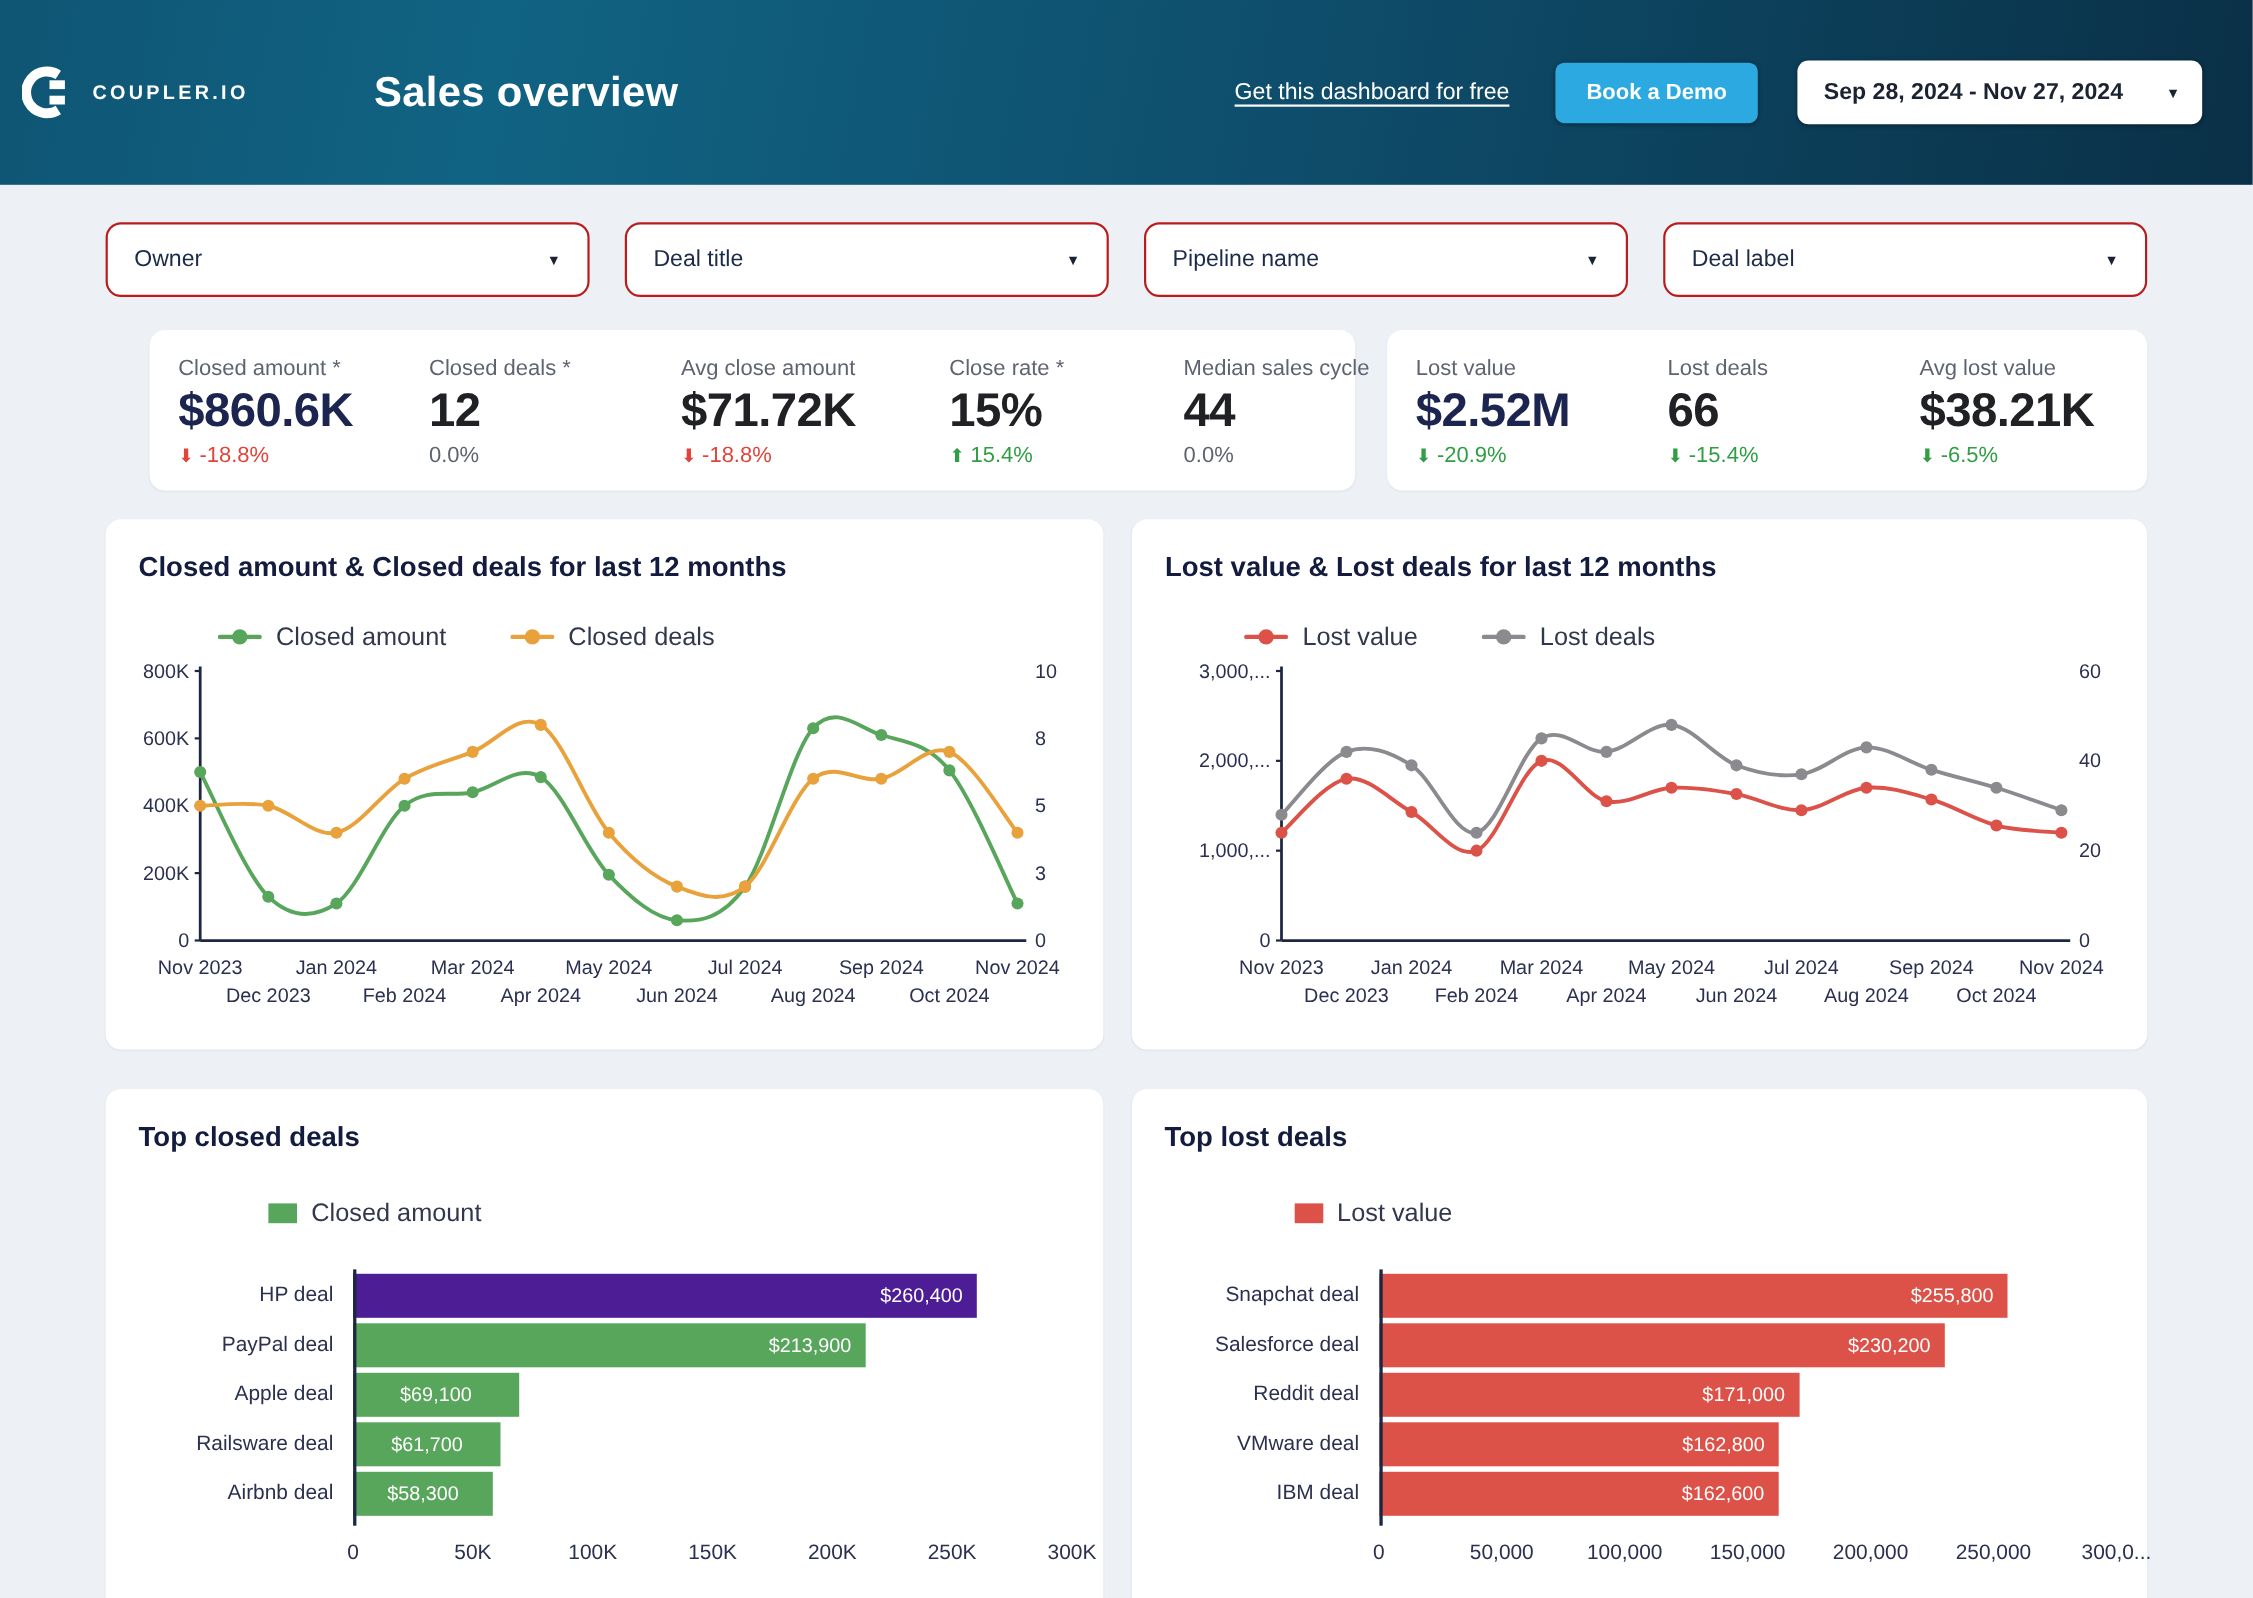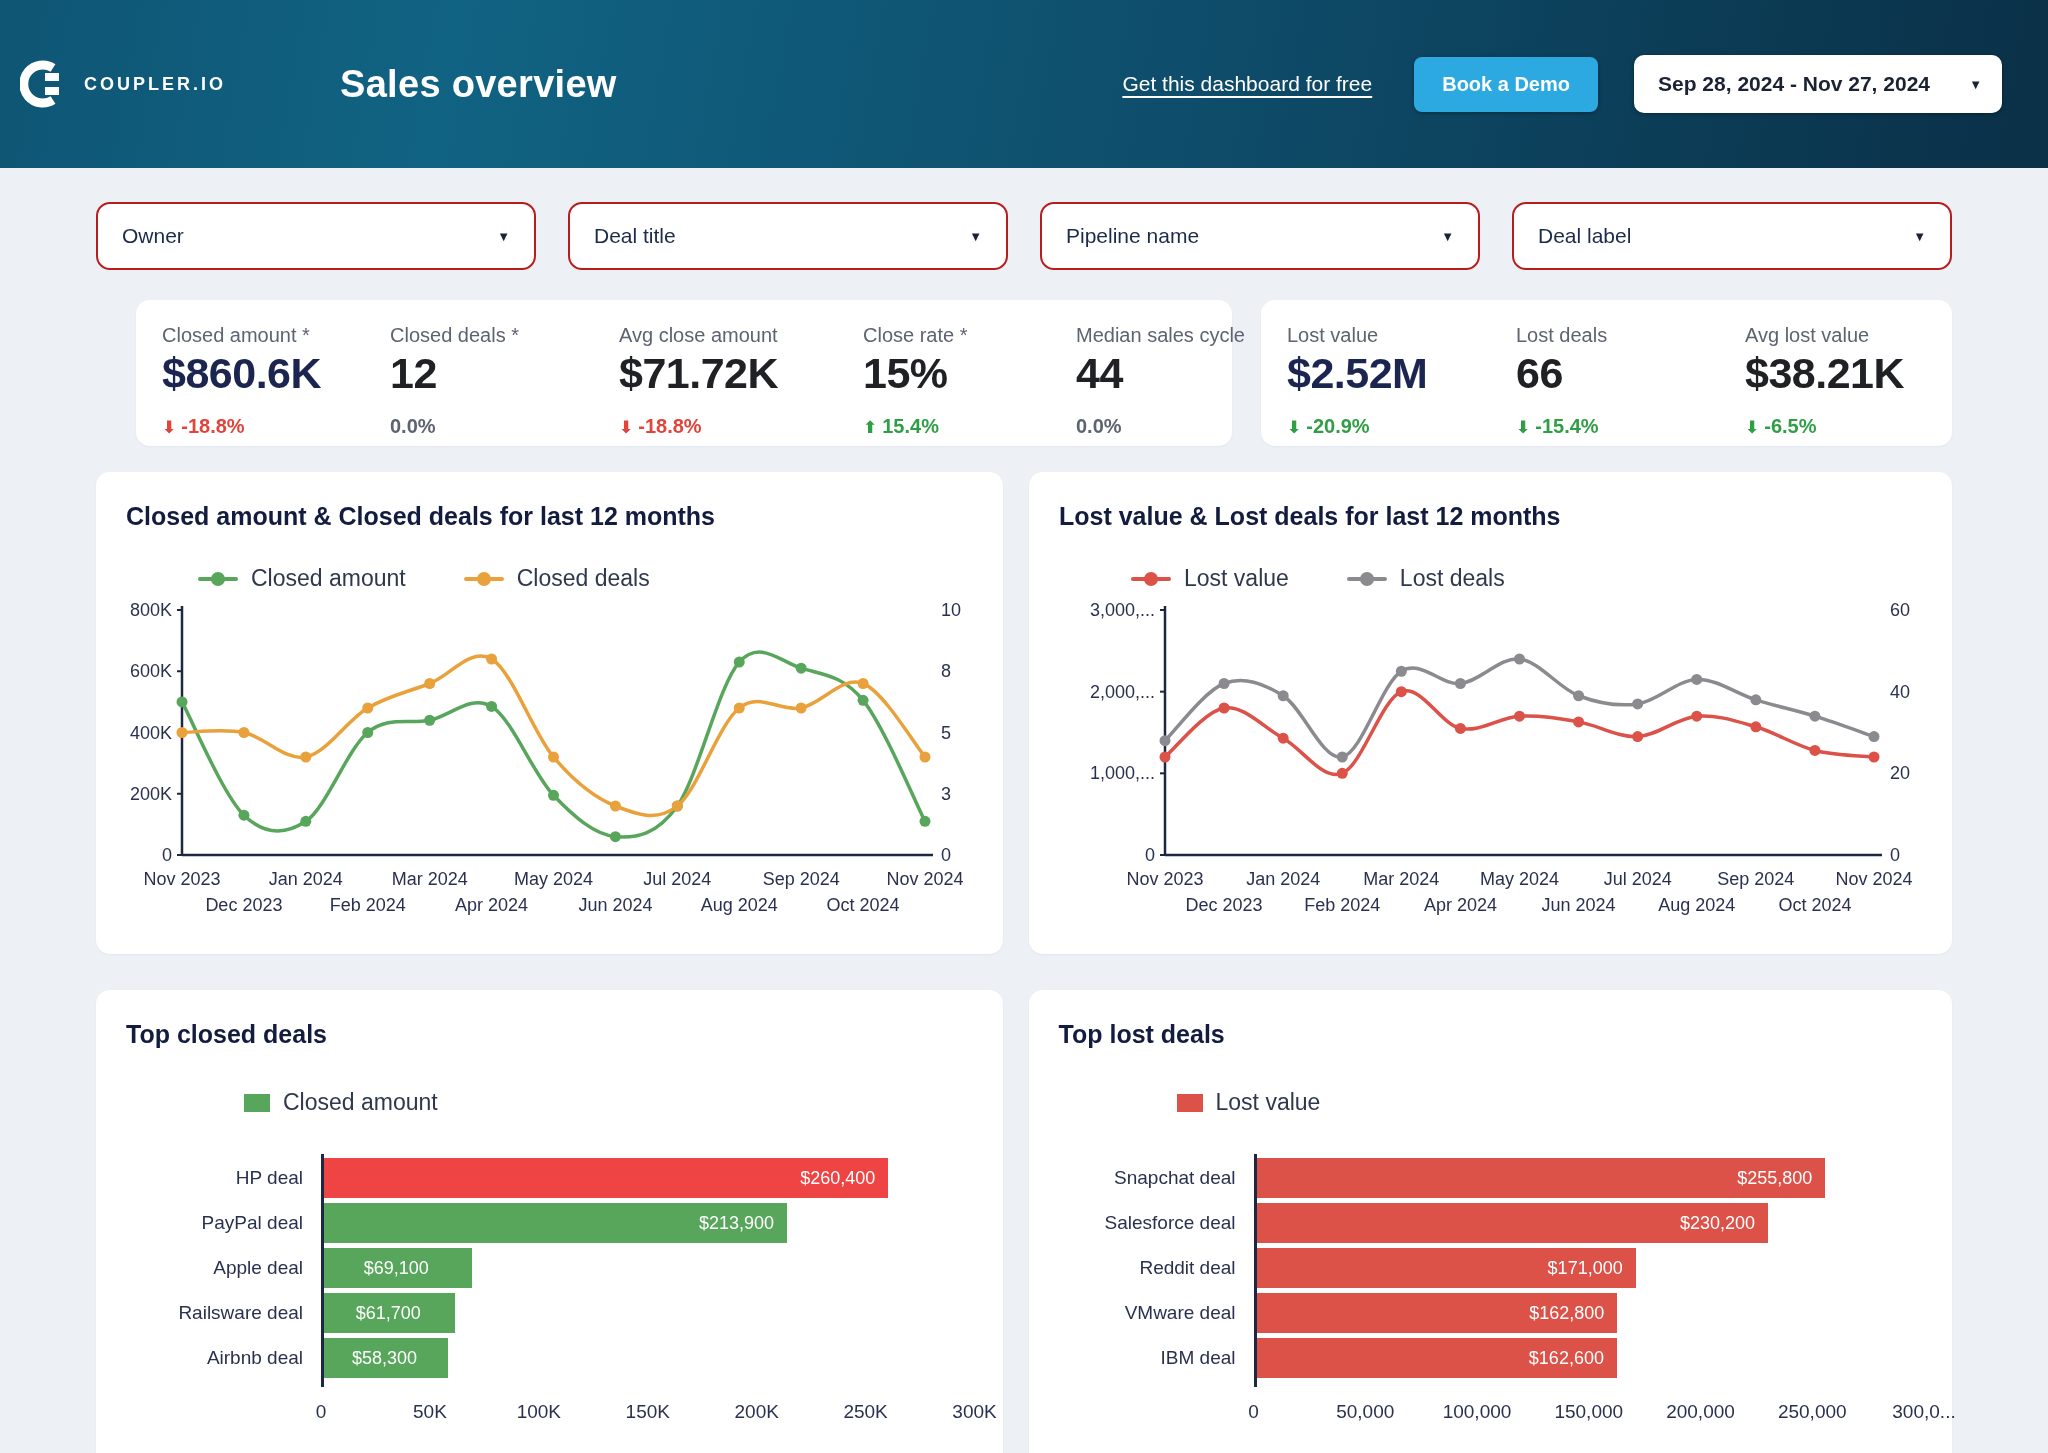--- a/index.html
+++ b/index.html
@@ -49,21 +49,21 @@
   .kpi-card.left  { width:1138px; }
   .kpi-card.right { width:691px; }
   .kpi { flex:0 0 auto; }
   .kpi-card.left  .kpi:nth-child(1){width:228px}
   .kpi-card.left  .kpi:nth-child(2){width:229px}
   .kpi-card.left  .kpi:nth-child(3){width:244px}
   .kpi-card.left  .kpi:nth-child(4){width:213px}
   .kpi-card.right .kpi{width:229px}
   .kpi-label { font-size:20px; color:#5d6470; }
   .kpi-value { font-size:43px; font-weight:700; letter-spacing:-.5px; line-height:1.2; margin-top:1px; }
-  .kpi-delta { font-size:20px; margin-top:15px; font-weight:700; }
+  .kpi-delta { font-size:20px; margin-top:3px; font-weight:400; }
   .kpi-delta .arrow { font-size:17px; }
   .kpi-delta .arrow:not(:empty){ margin-right:5px; }
   
   .charts-row { display:flex; gap:26px; margin:26px 96px 0; }
   .charts-row.bottom { margin-top:36px; }
   .chart-card { height:482px; padding:30px 28px 0 30px; }
   .chart-card.cleft  { width:910px; }
   .chart-card.cright { width:927px; }
   .bar-card { height:487px; padding:30px 28px 0 30px; }
   .bar-card.cleft  { width:910px; }
@@ -345,21 +345,21 @@
       <div class="lg-item">
         <span class="lg-sq" style="background: rgb(88, 165, 92);"></span>
         <span>Closed amount</span>
       </div>
     </div>
     <div>
       <div class="bars">
           <div class="bar-row">
             <div class="bar-label">HP deal</div>
             <div class="bar-track">
-              <div class="bar-fill right" style="width: 86.8%; background: #ef4444;">
+              <div class="bar-fill right" style="width: 86.8%; background: #4c1d95;">
                 <span>$260,400</span>
               </div>
             </div>
           </div>
           <div class="bar-row">
             <div class="bar-label">PayPal deal</div>
             <div class="bar-track">
               <div class="bar-fill right" style="width: 71.3%; background: rgb(88, 165, 92);">
                 <span>$213,900</span>
               </div>

